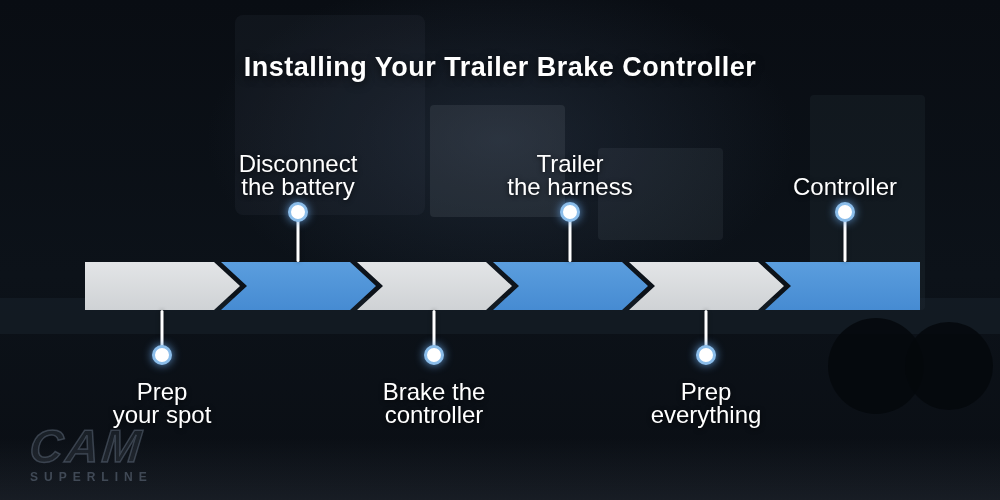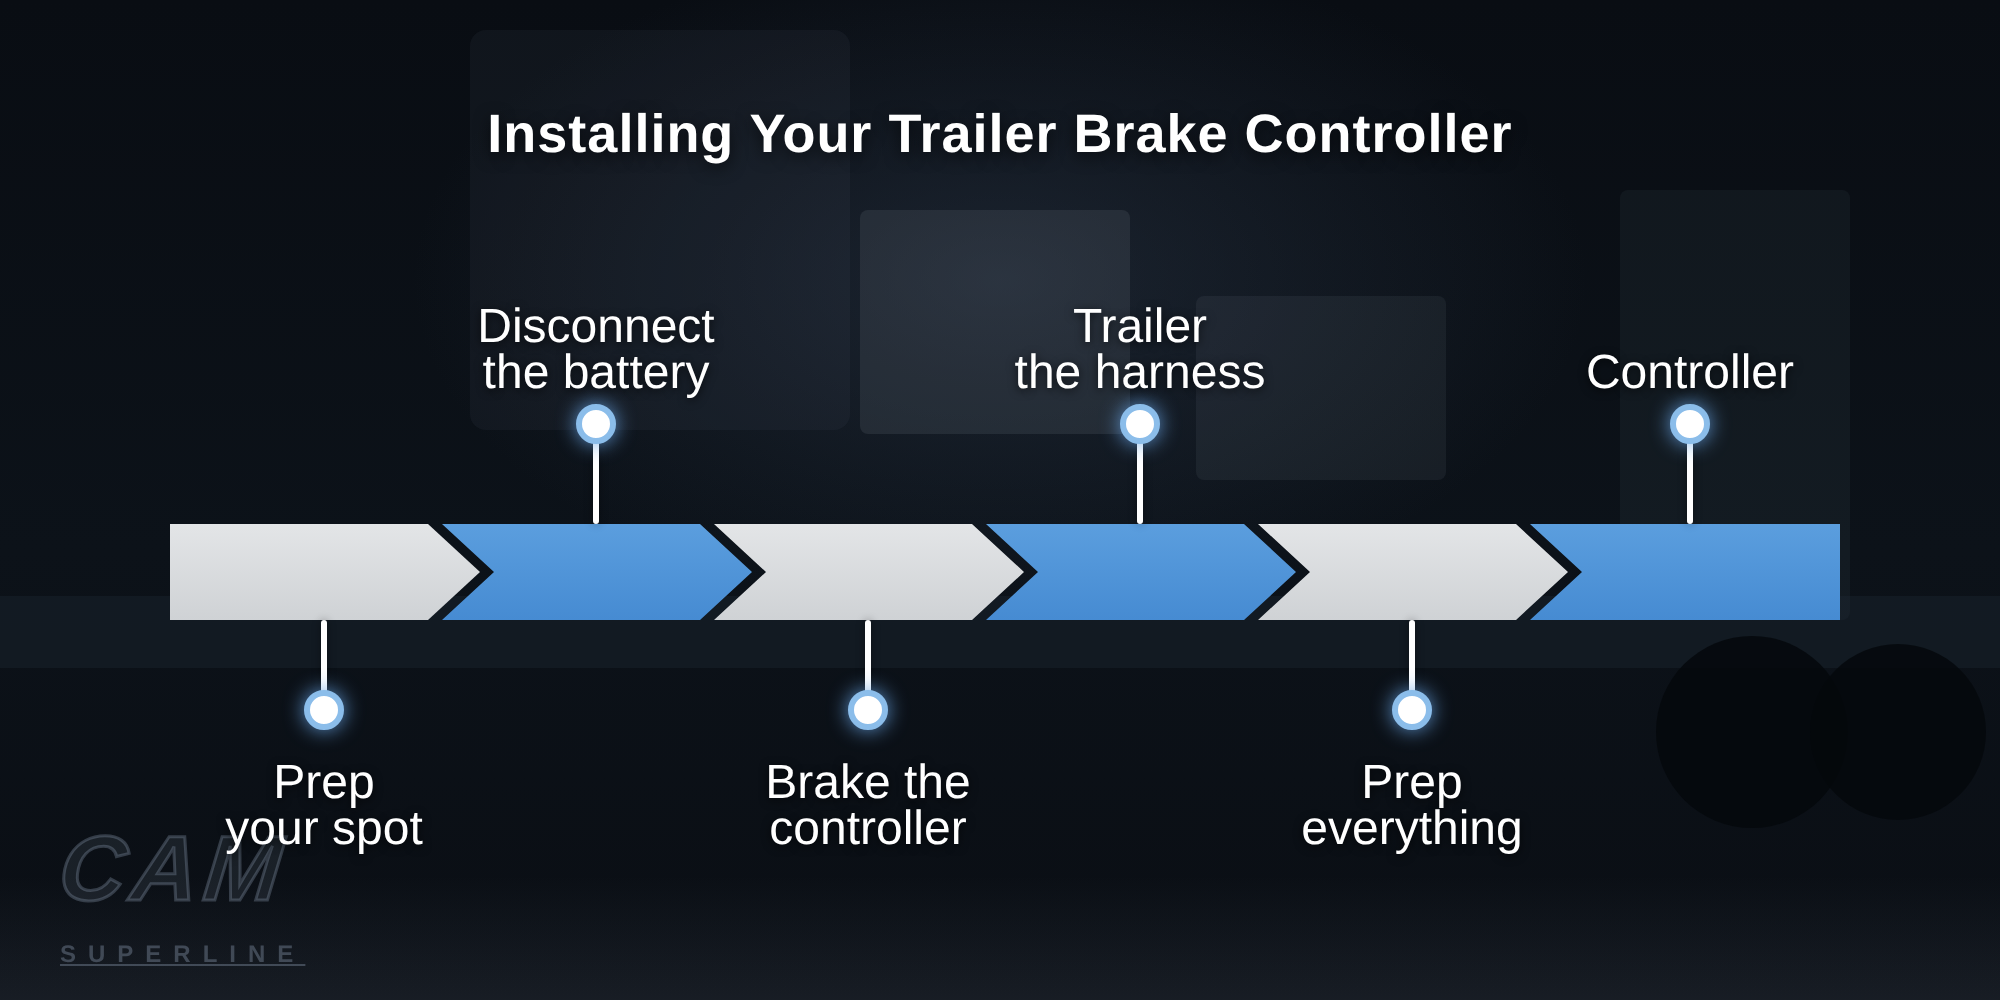--- a/index.html
+++ b/index.html
@@ -81,22 +81,21 @@
   .wm-cam{
     font-size:46px;font-weight:bold;font-style:italic;letter-spacing:3px;
     color:rgba(140,156,176,.12);
     -webkit-text-stroke:1.5px rgba(140,156,176,.32);
     transform:skewX(-6deg);
     line-height:44px;
   }
   .wm-sub{
     font-size:12px;letter-spacing:6px;font-weight:bold;
     color:rgba(140,156,176,.38);
-    margin-top:14px;
-    text-decoration:underline;
+    margin-top:2px;
   }
 </style>
 </head>
 <body>
 
 <div class="bg">
   <div class="bg-glow"></div>
   <div class="bg-crane"></div>
   <div class="bg-machine"></div>
   <div class="bg-machine2"></div>

